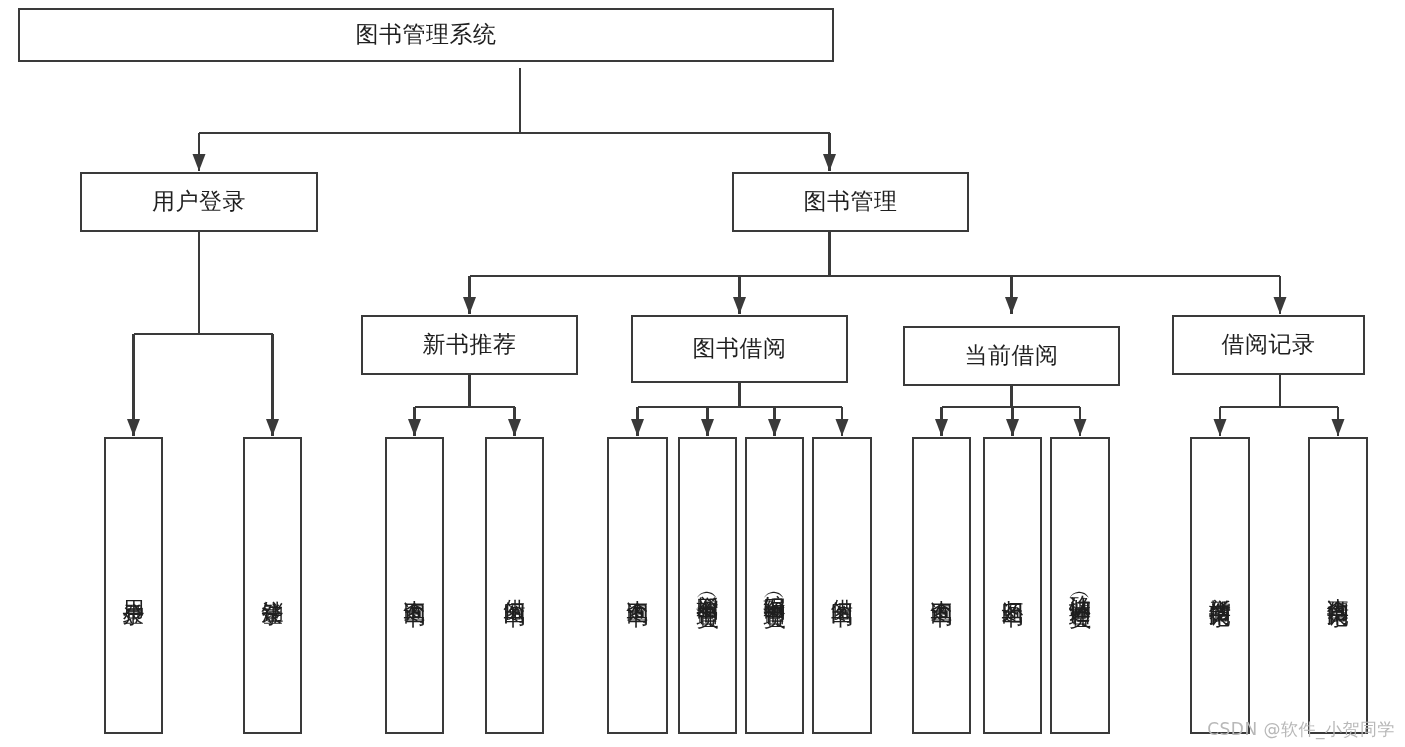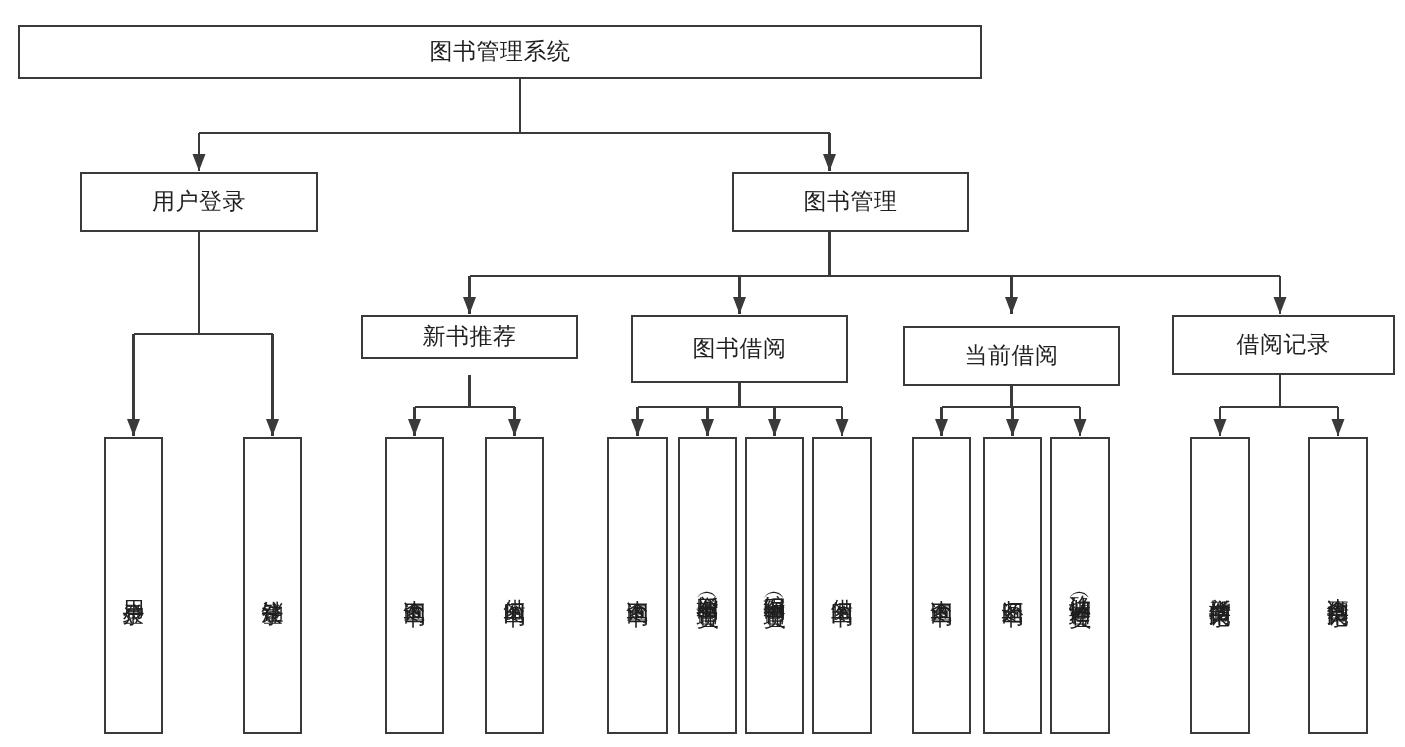--- a/index.html
+++ b/index.html
@@ -117,39 +117,39 @@
       <polygon points="1073.5,419 1086.5,419 1080,436" fill="#3a3a3a"></polygon>
       <line x1="1280" y1="375" x2="1280" y2="407" stroke="#3a3a3a" stroke-width="2.4" shape-rendering="crispEdges"></line>
       <line x1="1220" y1="407" x2="1338" y2="407" stroke="#3a3a3a" stroke-width="2.4" shape-rendering="crispEdges"></line>
       <line x1="1220" y1="407" x2="1220" y2="436" stroke="#3a3a3a" stroke-width="2.4" shape-rendering="crispEdges"></line>
       <polygon points="1213.5,419 1226.5,419 1220,436" fill="#3a3a3a"></polygon>
       <line x1="1338" y1="407" x2="1338" y2="436" stroke="#3a3a3a" stroke-width="2.4" shape-rendering="crispEdges"></line>
       <polygon points="1331.5,419 1344.5,419 1338,436" fill="#3a3a3a"></polygon>
     </svg>
 
   <div id="nodes">
-      <div class="node node-h" style="left: 18px; top: 25px; width: 964px; height: 54px;">
+      <div class="node node-h" style="left: 18px; top: 8px; width: 816px; height: 54px;">
         <span class="label">图书管理系统</span>
       </div>
       <div class="node node-h" style="left: 80px; top: 172px; width: 238px; height: 60px;">
         <span class="label">用户登录</span>
       </div>
       <div class="node node-h" style="left: 711px; top: 172px; width: 237px; height: 60px; margin-left: 21px;">
         <span class="label">图书管理</span>
       </div>
-      <div class="node node-h" style="left: 361px; top: 315px; width: 217px; height: 44px;">
+      <div class="node node-h" style="left: 361px; top: 315px; width: 217px; height: 60px;">
         <span class="label">新书推荐</span>
       </div>
       <div class="node node-h" style="left: 631px; top: 315px; width: 217px; height: 68px;">
         <span class="label">图书借阅</span>
       </div>
       <div class="node node-h" style="left: 903px; top: 326px; width: 217px; height: 60px;">
         <span class="label">当前借阅</span>
       </div>
-      <div class="node node-h" style="left: 1172px; top: 315px; width: 223px; height: 60px; font-family: Liberation Serif, serif;">
+      <div class="node node-h" style="left: 1172px; top: 315px; width: 193px; height: 60px; font-family: Liberation Serif, serif;">
         <span class="label">借阅记录</span>
       </div>
       <div class="node node-v" style="left: 104px; top: 437px; width: 59px; height: 297px;">
         <span class="label">用户登录</span>
       </div>
       <div class="node node-v" style="left: 243px; top: 437px; width: 59px; height: 297px;">
         <span class="label">注销登录</span>
       </div>
       <div class="node node-v" style="left: 385px; top: 437px; width: 59px; height: 297px;">
         <span class="label">查询图书</span>
@@ -179,13 +179,14 @@
         <span class="label">确认归还（管理员）</span>
       </div>
       <div class="node node-v" style="left: 1190px; top: 437px; width: 60px; height: 297px;">
         <span class="label">新增借阅记录</span>
       </div>
       <div class="node node-v" style="left: 1308px; top: 437px; width: 60px; height: 297px;">
         <span class="label">查询借阅记录</span>
       </div>
     </div>
 
+  <div class="watermark">CSDN @软件_小贺同学</div>
 </div>
 
 </body></html>

